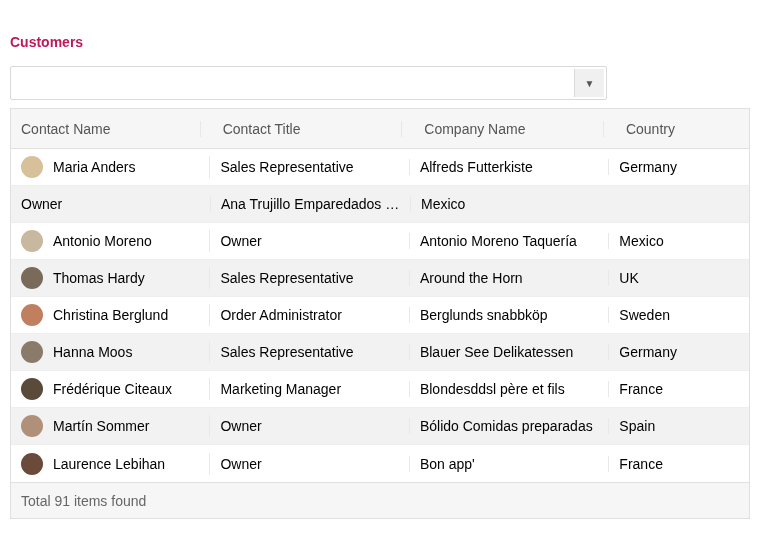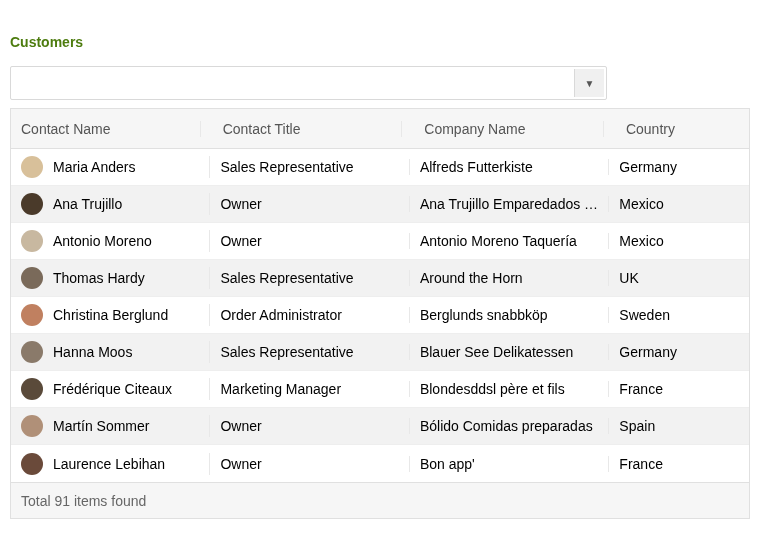--- a/index.html
+++ b/index.html
@@ -6,21 +6,21 @@
   body {
     margin: 0;
     padding: 10px;
     font-family: Arial, Helvetica, sans-serif;
     font-size: 14px;
     color: #424242;
     background: #ffffff;
   }
   .title {
     font-weight: bold;
-    color: #4d7c0f;
+    color: #be185d;
     margin: 24px 0 16px 0;
     font-size: 14px;
   }
   .dropdown {
     display: flex;
     align-items: center;
     justify-content: flex-end;
     width: 597px;
     height: 34px;
     border: 1px solid #d9d9d9;
@@ -119,24 +119,20 @@
       <div class="trow">
         <div class="cell c1">
           <span class="avatar" style="background: rgb(216, 192, 154);"></span>
           <span>Maria Anders</span>
         </div>
         <div class="cell c2">Sales Representative</div>
         <div class="cell c3">Alfreds Futterkiste</div>
         <div class="cell c4">Germany</div>
       </div>
       <div class="trow alt">
-        <div class="cell c1">
-          <span class="avatar" style="background: rgb(74, 58, 42);"></span>
-          <span>Ana Trujillo</span>
-        </div>
         <div class="cell c2">Owner</div>
         <div class="cell c3">Ana Trujillo Emparedados y helados</div>
         <div class="cell c4">Mexico</div>
       </div>
       <div class="trow">
         <div class="cell c1">
           <span class="avatar" style="background: rgb(200, 184, 160);"></span>
           <span>Antonio Moreno</span>
         </div>
         <div class="cell c2">Owner</div>

